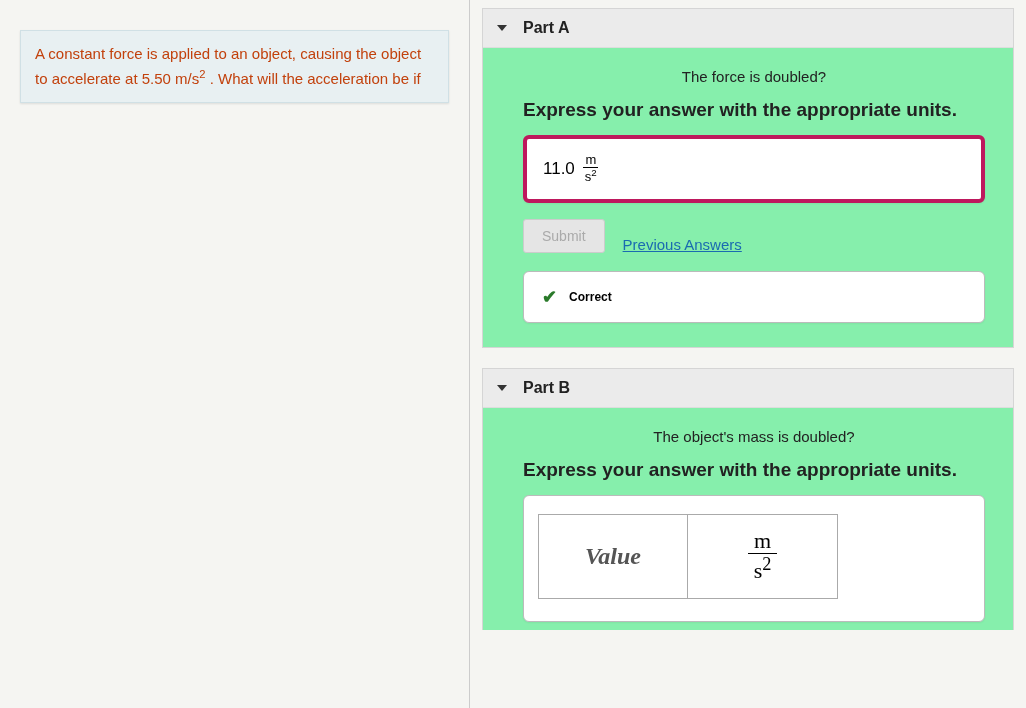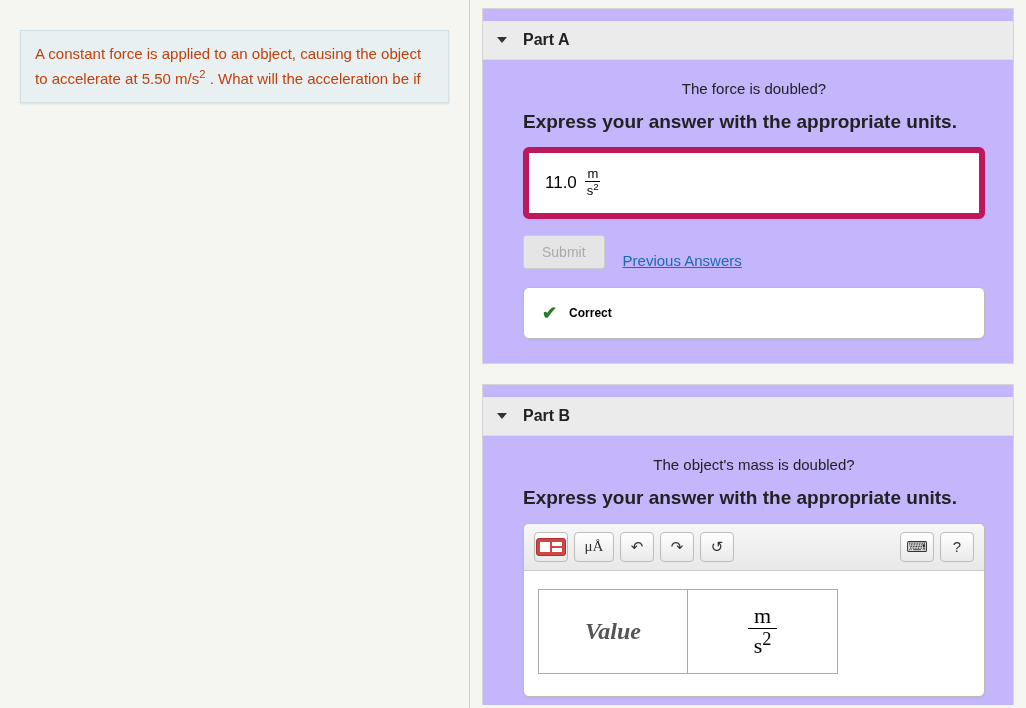--- a/index.html
+++ b/index.html
@@ -26,23 +26,23 @@
     box-shadow: 0 1px 2px rgba(0,0,0,0.1);
   }
   .sup { font-size: 0.75em; vertical-align: super; }
   .right-panel {
     flex: 1;
     padding: 0;
     position: relative;
   }
   .part-section {
     border: 1px solid #d5d5d5;
-    background: #c4b5fd;
+    background: #86efac;
     margin: 8px 12px 20px 12px;
-    padding: 12px 0 16px 0;
+    padding: 0 0 16px 0;
   }
   .part-header {
     display: flex;
     align-items: center;
     background: #ebebeb;
     border-bottom: 1px solid #ddd;
     padding: 10px 14px;
     cursor: pointer;
   }
   .caret {
@@ -66,21 +66,21 @@
     margin-bottom: 14px;
     text-align: center;
   }
   .instruction-line {
     font-size: 19px;
     font-weight: bold;
     color: #222;
     margin-bottom: 14px;
   }
   .answer-box {
-    border: 6px solid #be185d;
+    border: 4px solid #be185d;
     border-radius: 6px;
     padding: 14px 16px;
     background: #fff;
     display: flex;
     align-items: center;
     gap: 6px;
     font-size: 17px;
     margin-bottom: 16px;
     box-shadow: 0 1px 2px rgba(0,0,0,0.05);
   }
@@ -250,46 +250,20 @@
   <div class="part-section" style="margin-bottom:0; border-bottom:none; padding-bottom:0;">
     <div class="part-header">
       <div class="caret"></div>
       <div class="part-title">Part B</div>
     </div>
     <div class="part-body">
       <div class="question-line">The object's mass is doubled?</div>
       <div class="instruction-line">Express your answer with the appropriate units.</div>
 
       <div class="input-area">
-        <div class="toolbar">
-          <div class="tool-btn" style="padding:3px;">
-            <div class="tool-templates">
-              <div class="tpl-box"></div>
-              <div class="tpl-col">
-                  <div class="tpl-box" style="height:4px;"></div>
-                  <div class="tpl-box" style="height:4px;"></div>
-                </div>
-            </div>
-          </div>
-          <div class="tool-btn wide" style="font-family:'Times New Roman',serif;">μÅ</div>
-          <div class="tool-btn">
-            <span>↶</span>
-          </div>
-          <div class="tool-btn">
-            <span>↷</span>
-          </div>
-          <div class="tool-btn">
-            <span>↺</span>
-          </div>
-          <div class="toolbar-spacer"></div>
-          <div class="tool-btn">
-            <span>⌨</span>
-          </div>
-          <div class="tool-btn">?</div>
-        </div>
         <div class="input-row">
           <div class="value-cell">Value</div>
           <div class="unit-cell">
             <span class="unit-frac">
               <span class="num">m</span>
               <span class="den"><span>s</span><sup>2</sup></span>
             </span>
           </div>
         </div>
       </div>

